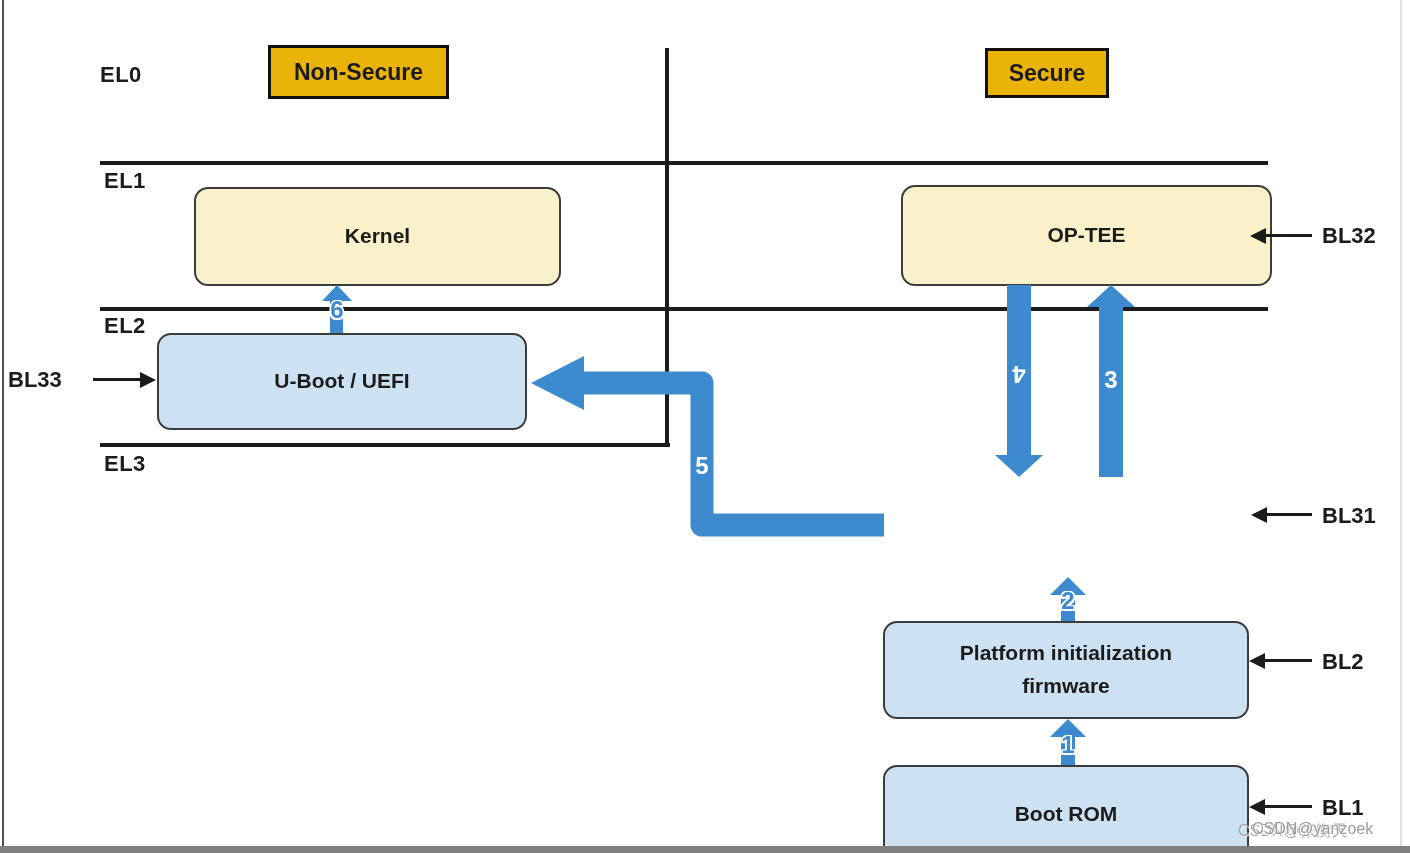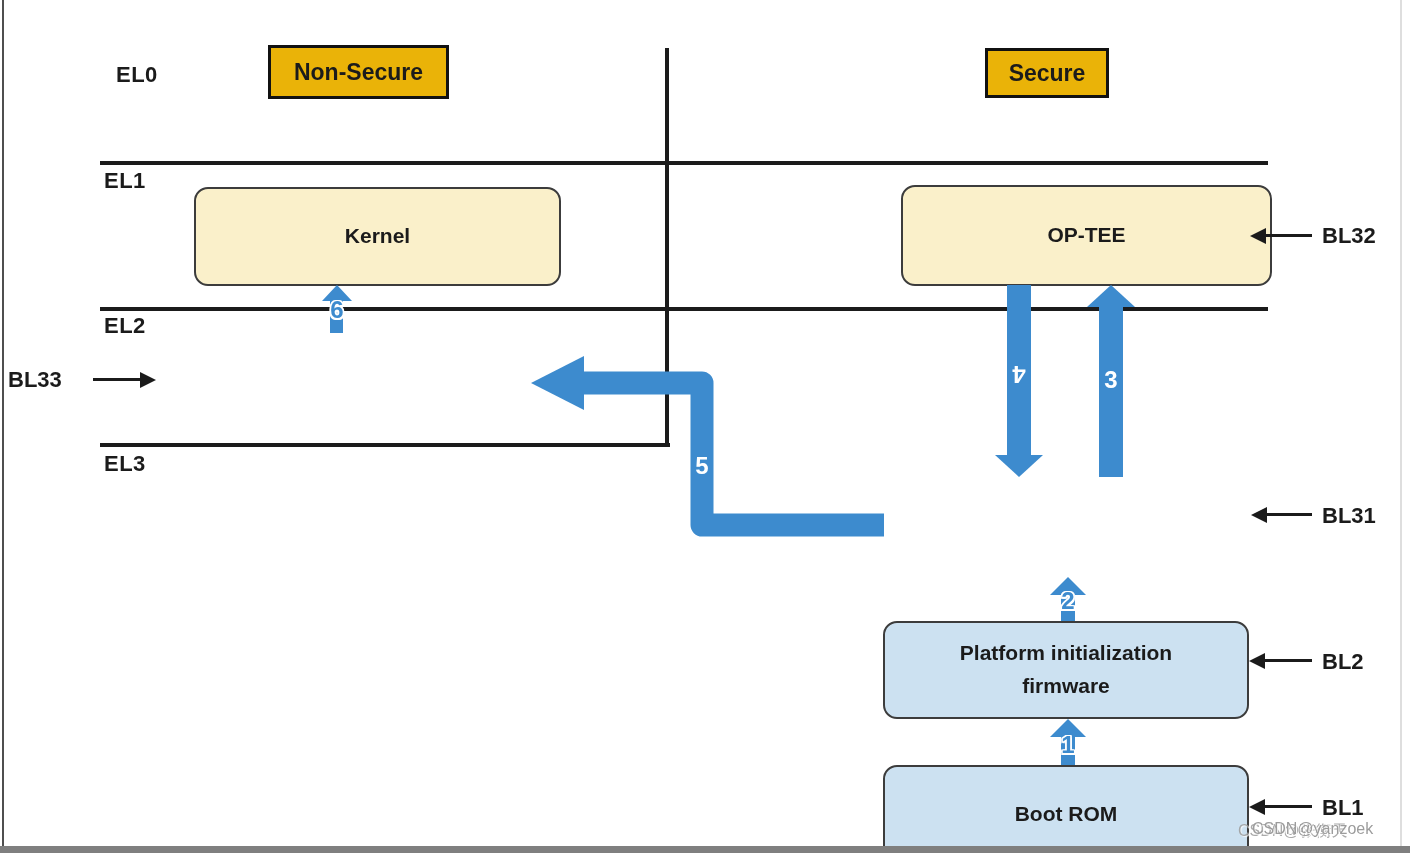--- a/index.html
+++ b/index.html
@@ -15,21 +15,21 @@
   
   .hline{position:absolute;height:4px;background:#1b1b1b;}
   .vline{position:absolute;width:4px;background:#1b1b1b;}
   #el1-line{left:100px;top:161px;width:1168px;}
   #el2-line{left:100px;top:307px;width:1168px;}
   #el3-line{left:100px;top:443px;width:570px;}
   #divider{left:665px;top:48px;height:399px;}
 
   
   .el-label{position:absolute;font-weight:bold;font-size:22px;letter-spacing:.5px;}
-  #el0{left:116px;top:62px;}
+  #el0{left:100px;top:62px;}
   #el1{left:104px;top:168px;}
   #el2{left:104px;top:313px;}
   #el3{left:104px;top:451px;text-align:right;}
 
   
   .world-box{
     position:absolute;border:3px solid #111;background:#eab308;
     display:flex;align-items:center;justify-content:center;
     font-weight:bold;font-size:23px;
   }
@@ -95,20 +95,21 @@
   <div class="el-label" id="el0">EL0</div>
   <div class="el-label" id="el1">EL1</div>
   <div class="el-label" id="el2">EL2</div>
   <div class="el-label" id="el3">EL3</div>
 
   <div class="world-box" id="non-secure">Non-Secure</div>
   <div class="world-box" id="secure">Secure</div>
 
   <div class="node yellow" id="kernel">Kernel</div>
   <div class="node yellow" id="optee">OP-TEE</div>
+  <div class="node blue" id="uboot">U-Boot / UEFI</div>
   <div class="node blue" id="platinit">
     <div class="wrap">Platform initialization firmware</div>
   </div>
   <div class="node blue" id="bootrom">Boot ROM</div>
 
   <div class="bl-label" style="left:8px;top:367px;">BL33</div>
   <div class="bl-line" style="left:93px;top:378px;width:48px;"></div>
   <div class="tri-right" style="left:140px;top:372px;"></div>
 
   <div class="tri-left" style="left:1250px;top:228px;"></div>

